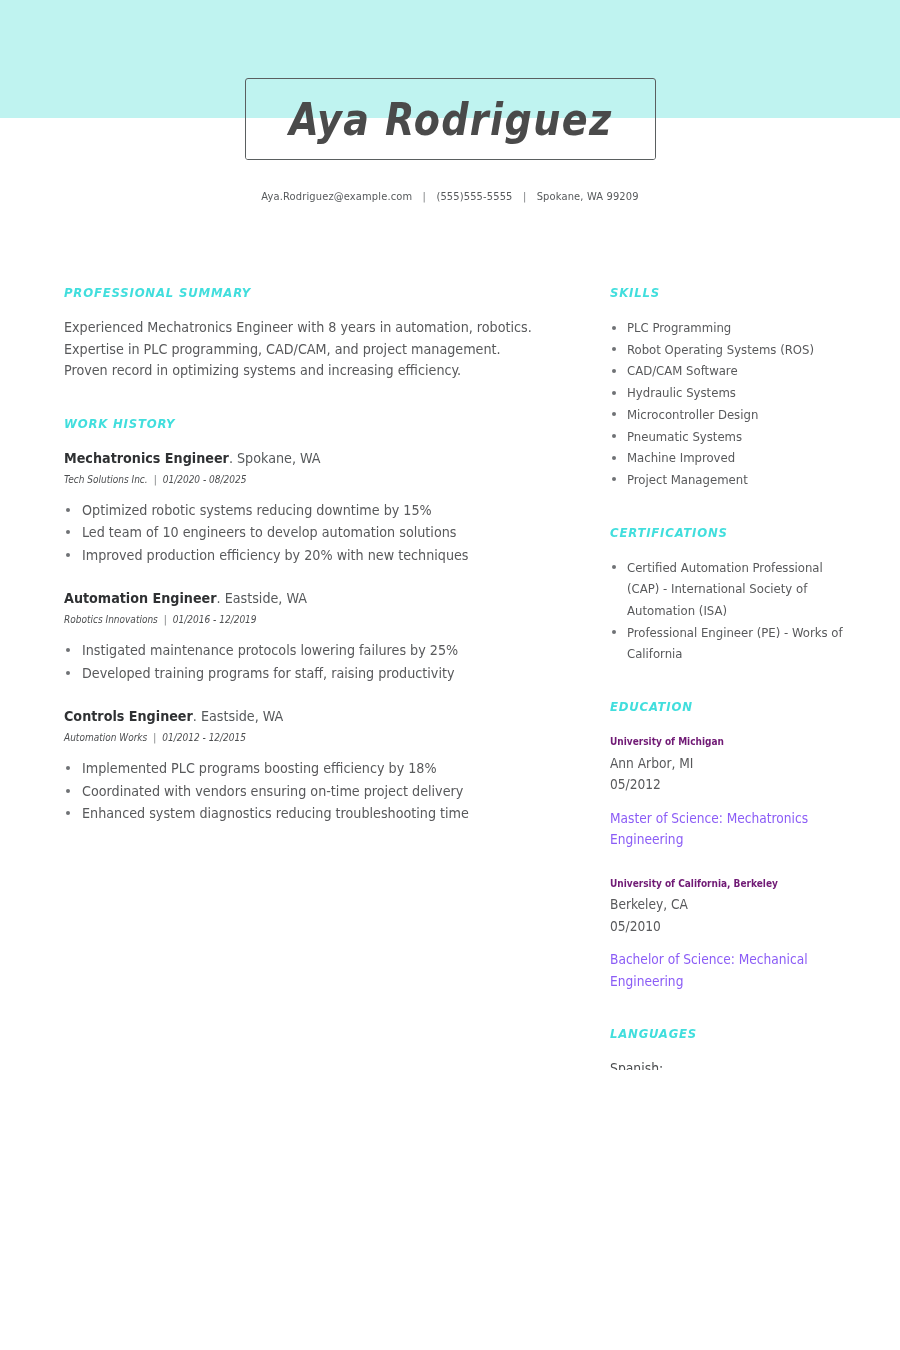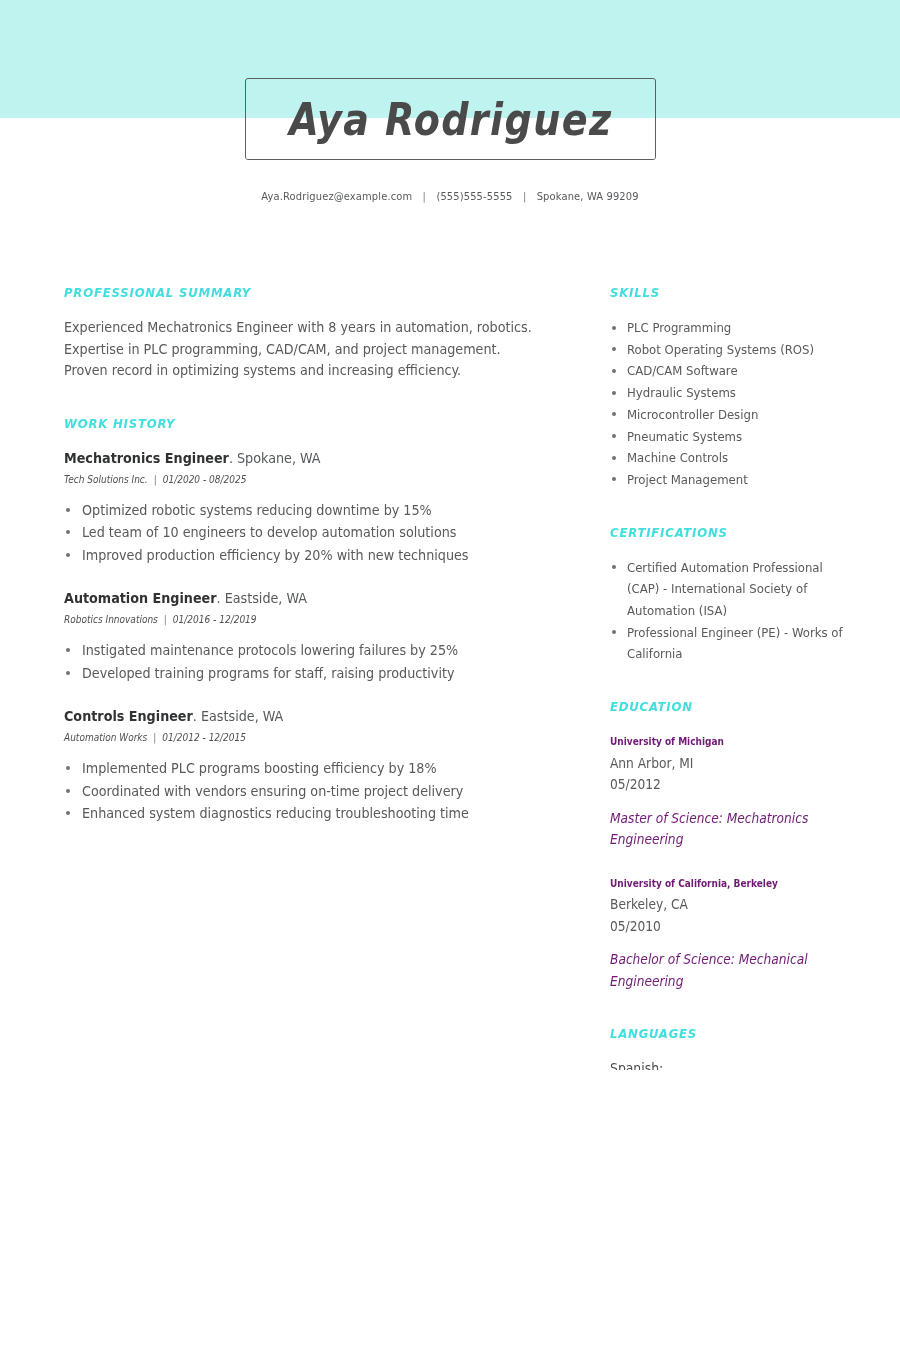--- a/index.html
+++ b/index.html
@@ -199,23 +199,22 @@
   .edu-line {
     font-family: "DejaVu Sans Condensed", "Liberation Sans Narrow", "Liberation Sans", sans-serif;
     font-size: 13.6px;
     line-height: 21.5px;
     color: #58595b;
   }
   .edu-degree {
     font-family: "DejaVu Sans Condensed", "Liberation Sans Narrow", "Liberation Sans", sans-serif;
     font-size: 13.6px;
     line-height: 21.5px;
-    color: #701a75;
+    color: #8b5cf6;
     margin-top: 12px;
-    font-style: italic;
   }
 
   
   .lang-entry { margin-bottom: 18px; }
   .lang-name {
     font-family: "DejaVu Sans Condensed", "Liberation Sans Narrow", "Liberation Sans", sans-serif;
     font-size: 13.8px;
     line-height: 21px;
     color: #4a4c4e;
     margin-bottom: 7px;
@@ -320,21 +319,21 @@
 
       <div class="section-block">
         <div class="section-heading">SKILLS</div>
         <ul class="bullets tight">
           <li>PLC Programming</li>
           <li>Robot Operating Systems (ROS)</li>
           <li>CAD/CAM Software</li>
           <li>Hydraulic Systems</li>
           <li>Microcontroller Design</li>
           <li>Pneumatic Systems</li>
-          <li>Machine Controls</li>
+          <li>Machine Improved</li>
           <li>Project Management</li>
         </ul>
       </div>
 
       <div class="section-block">
         <div class="section-heading">CERTIFICATIONS</div>
         <ul class="bullets tight">
           <li>Certified Automation Professional (CAP) - International Society of Automation (ISA)</li>
           <li>Professional Engineer (PE) - Works of California</li>
         </ul>

